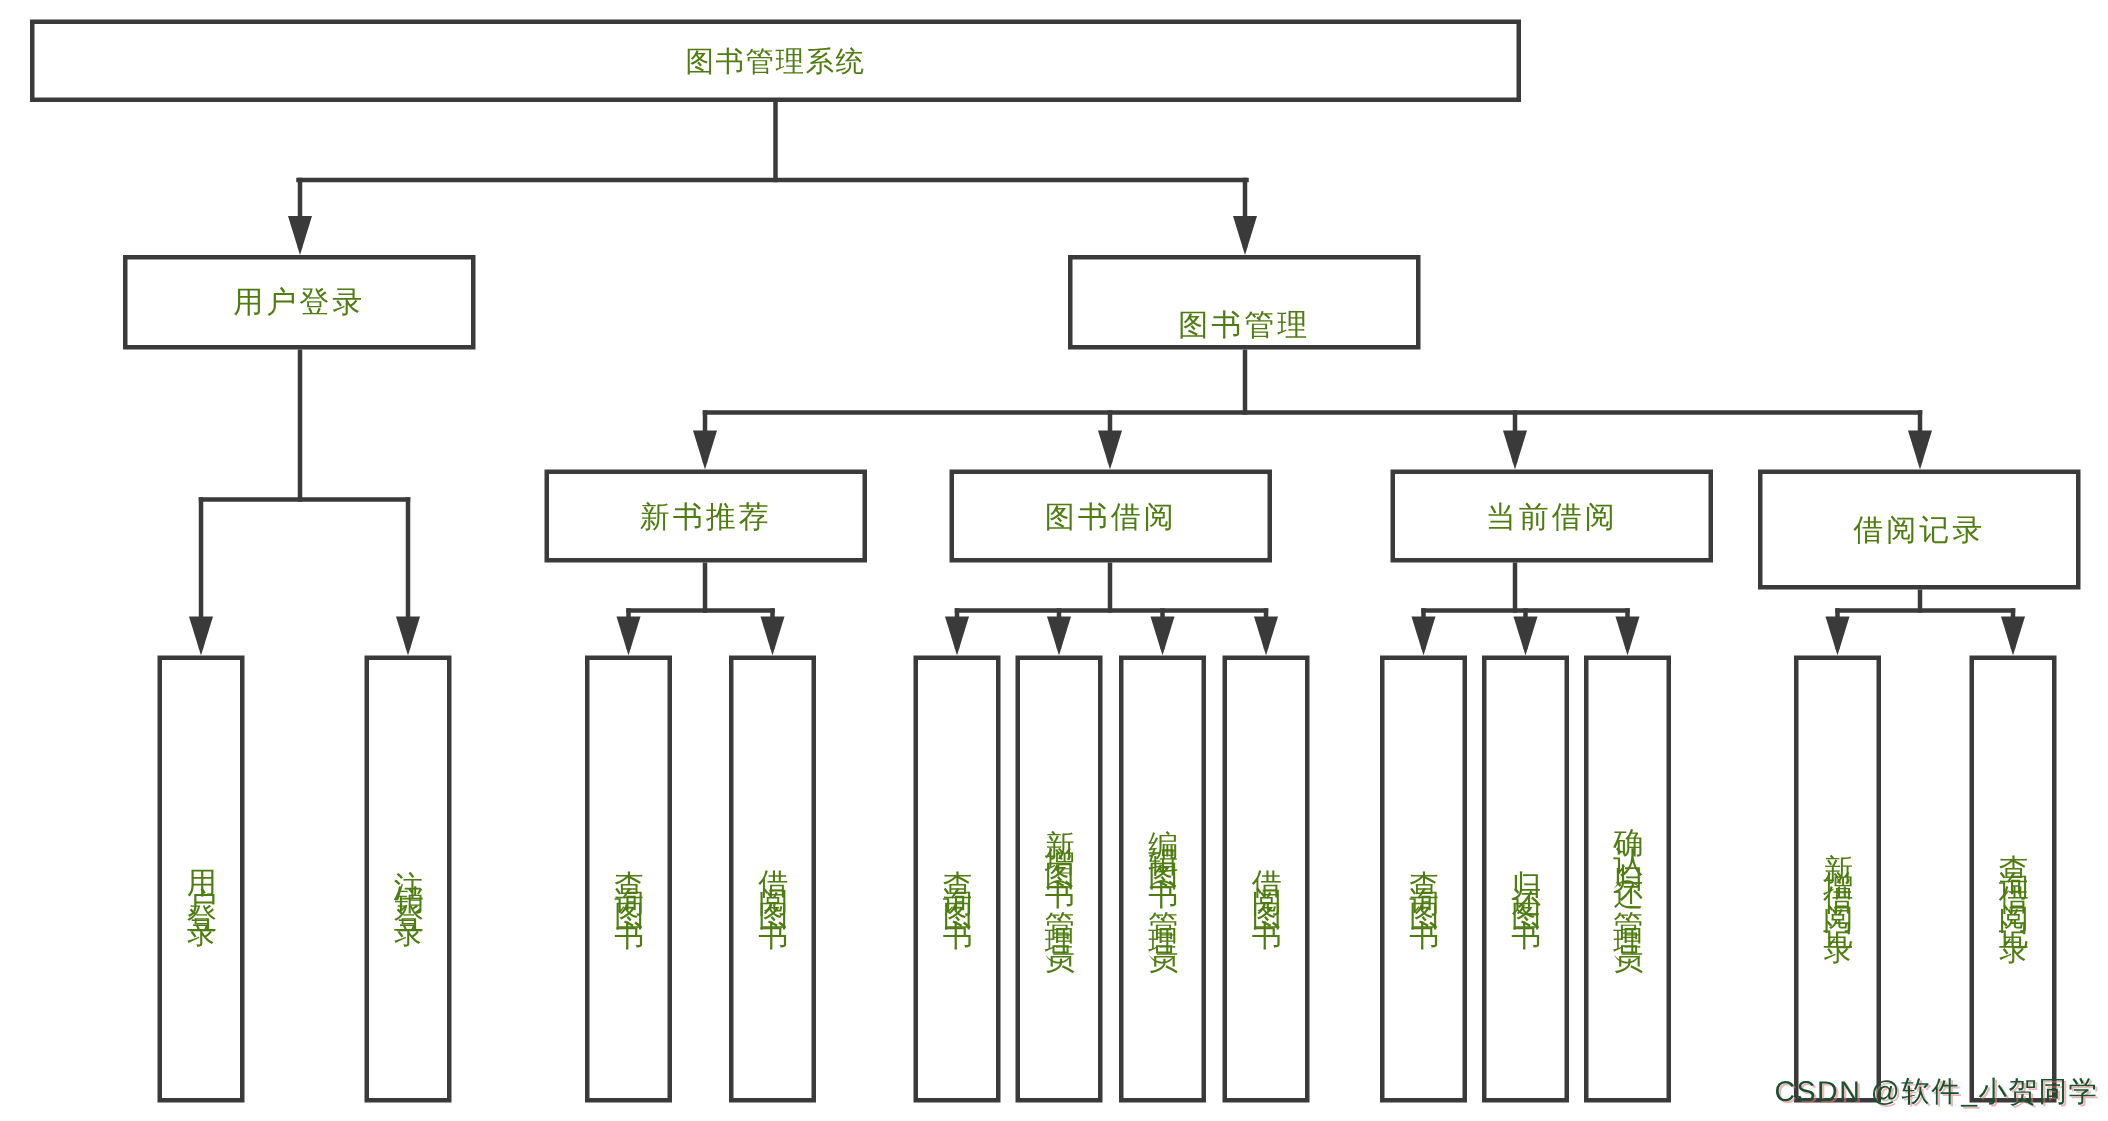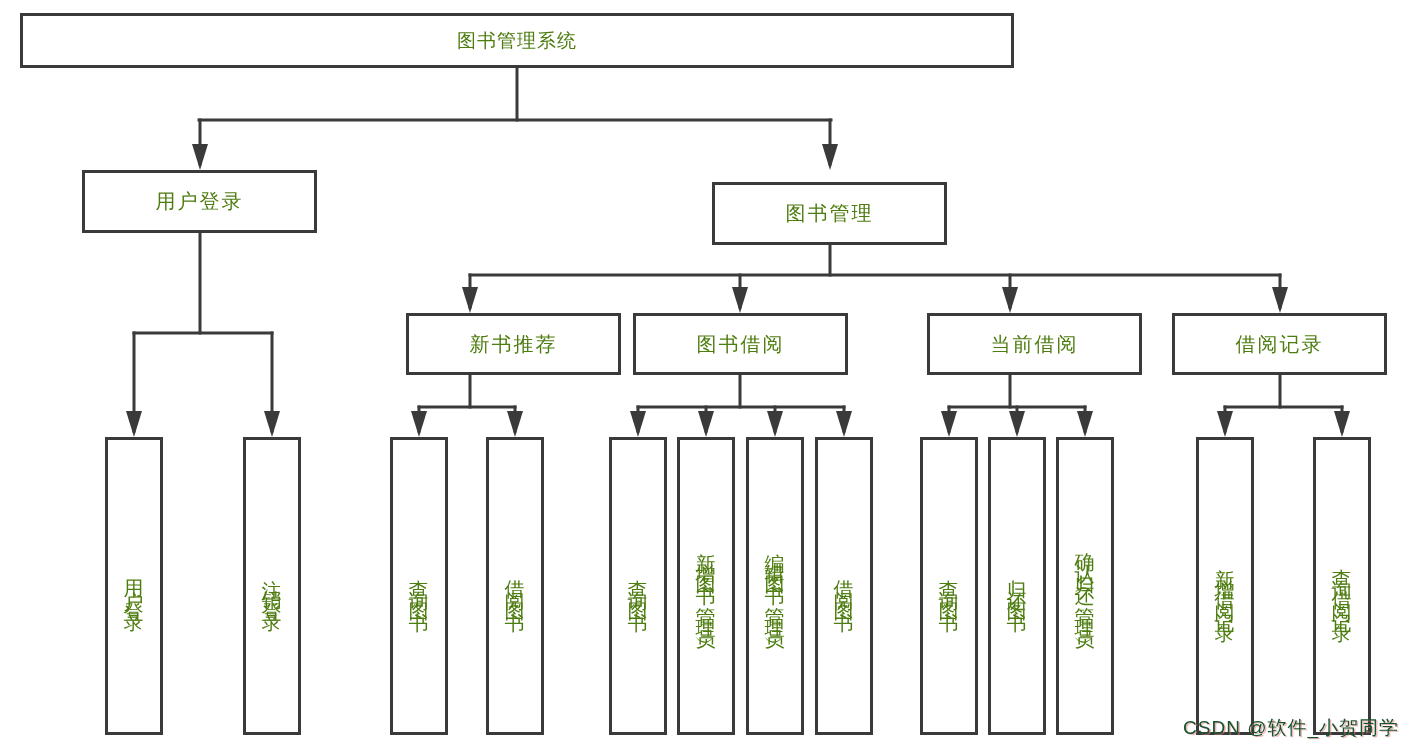--- a/index.html
+++ b/index.html
@@ -126,34 +126,34 @@
     </g>
   </svg>
 
   <div class="node root" style="left:20px; top:13px; width:994px; height:55px;">
     <span class="lbl">图书管理系统</span>
   </div>
 
   <div class="node" style="left:82px; top:170px; width:235px; height:63px;">
     <span class="lbl">用户登录</span>
   </div>
-  <div class="node" style="left:712px; top:182px; width:235px; height:63px;">
+  <div class="node" style="left:712px; top:170px; width:235px; height:63px;align-items:flex-end;">
     <span class="lbl">图书管理</span>
   </div>
 
-  <div class="node" style="left:363px; top:313px; width:215px; height:62px;margin-left:43px;">
+  <div class="node" style="left:363px; top:313px; width:215px; height:62px;">
     <span class="lbl">新书推荐</span>
   </div>
   <div class="node" style="left:633px; top:313px; width:215px; height:62px;">
     <span class="lbl">图书借阅</span>
   </div>
   <div class="node" style="left:927px; top:313px; width:215px; height:62px;">
     <span class="lbl">当前借阅</span>
   </div>
-  <div class="node" style="left:1172px; top:313px; width:215px; height:62px;">
+  <div class="node" style="left:1172px; top:313px; width:215px; height:80px;">
     <span class="lbl">借阅记录</span>
   </div>
 
   <div class="node leaf" style="left:105px; top:437px; width:58px; height:298px;">
     <span class="lbl">用户登录</span>
   </div>
   <div class="node leaf" style="left:243px; top:437px; width:58px; height:298px;">
     <span class="lbl">注销登录</span>
   </div>
 

